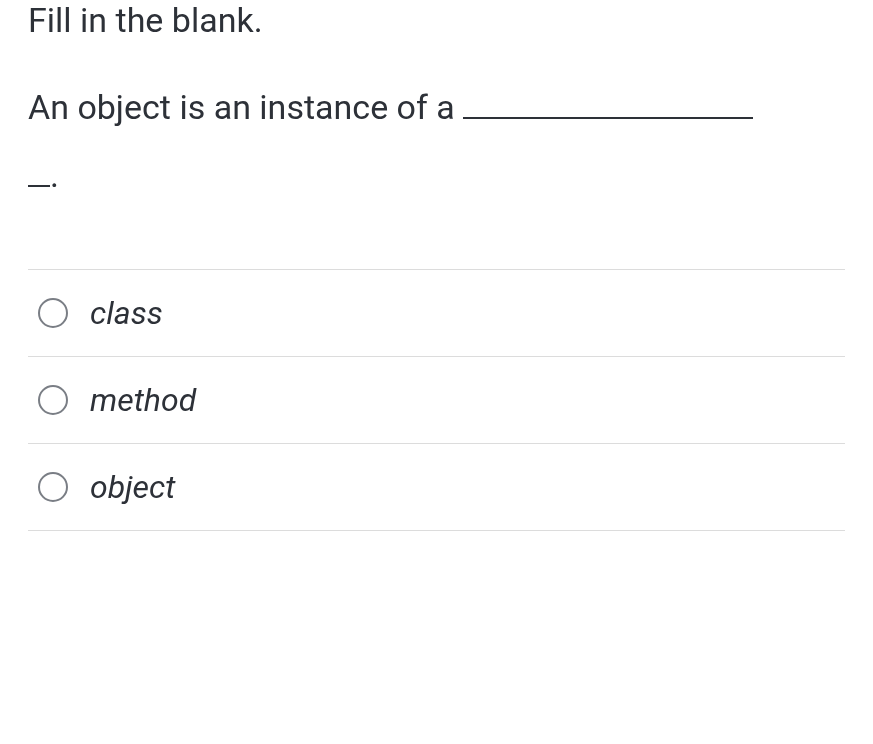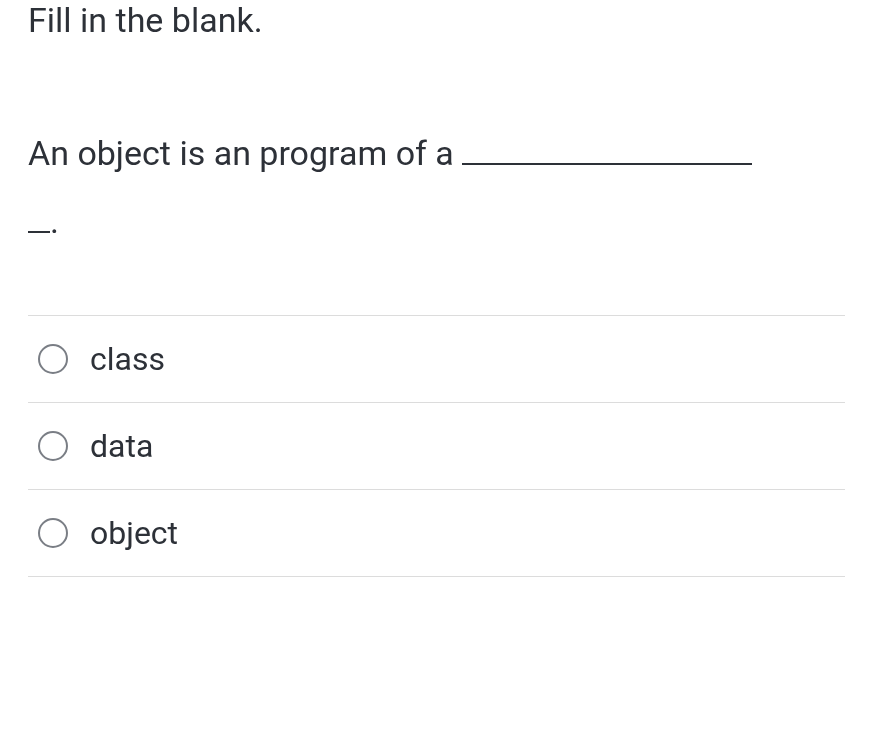--- a/index.html
+++ b/index.html
@@ -12,21 +12,21 @@
       background: #ffffff;
       color: #333333;
       padding: 0 28px;
       width: 873px;
     }
     .question-header {
       font-size: 34px;
       font-weight: 400;
       color: #2d3138;
       line-height: 1.2;
-      margin-bottom: 78px;
+      margin-bottom: 32px;
     }
     .question-prompt {
       font-size: 34px;
       font-weight: 400;
       color: #2d3138;
       line-height: 2.0;
       margin-bottom: 60px;
     }
     .blank-line {
       display: inline-block;
@@ -43,20 +43,21 @@
     }
     .options-list {
       border-top: 1px solid #dcdcdc;
     }
     .option-row {
       display: flex;
       align-items: center;
       padding: 24px 10px;
       border-bottom: 1px solid #dcdcdc;
       cursor: pointer;
+      font-style: italic;
     }
     .radio-circle {
       width: 30px;
       height: 30px;
       border: 2.5px solid #7a7e85;
       border-radius: 50%;
       margin-right: 22px;
       flex-shrink: 0;
     }
     .option-label {
@@ -64,29 +65,29 @@
       font-weight: 400;
       color: #2d3138;
     }
   </style>
 </head>
 <body>
 
 <div class="question-header">Fill in the blank.</div>
 
 <div class="question-prompt">
-  <span>An object is an program of a</span><span class="blank-line"></span><br><span class="blank-line-short"></span><span>.</span>
+  <span>An object is an instance of a</span><span class="blank-line"></span><br><span class="blank-line-short"></span><span>.</span>
 </div>
 
 <div class="options-list">
   <div class="option-row">
     <span class="radio-circle"></span>
     <span class="option-label">class</span>
   </div>
   <div class="option-row">
     <span class="radio-circle"></span>
-    <span class="option-label">data</span>
+    <span class="option-label">method</span>
   </div>
   <div class="option-row">
     <span class="radio-circle"></span>
     <span class="option-label">object</span>
   </div>
 </div>
 
 </body></html>

